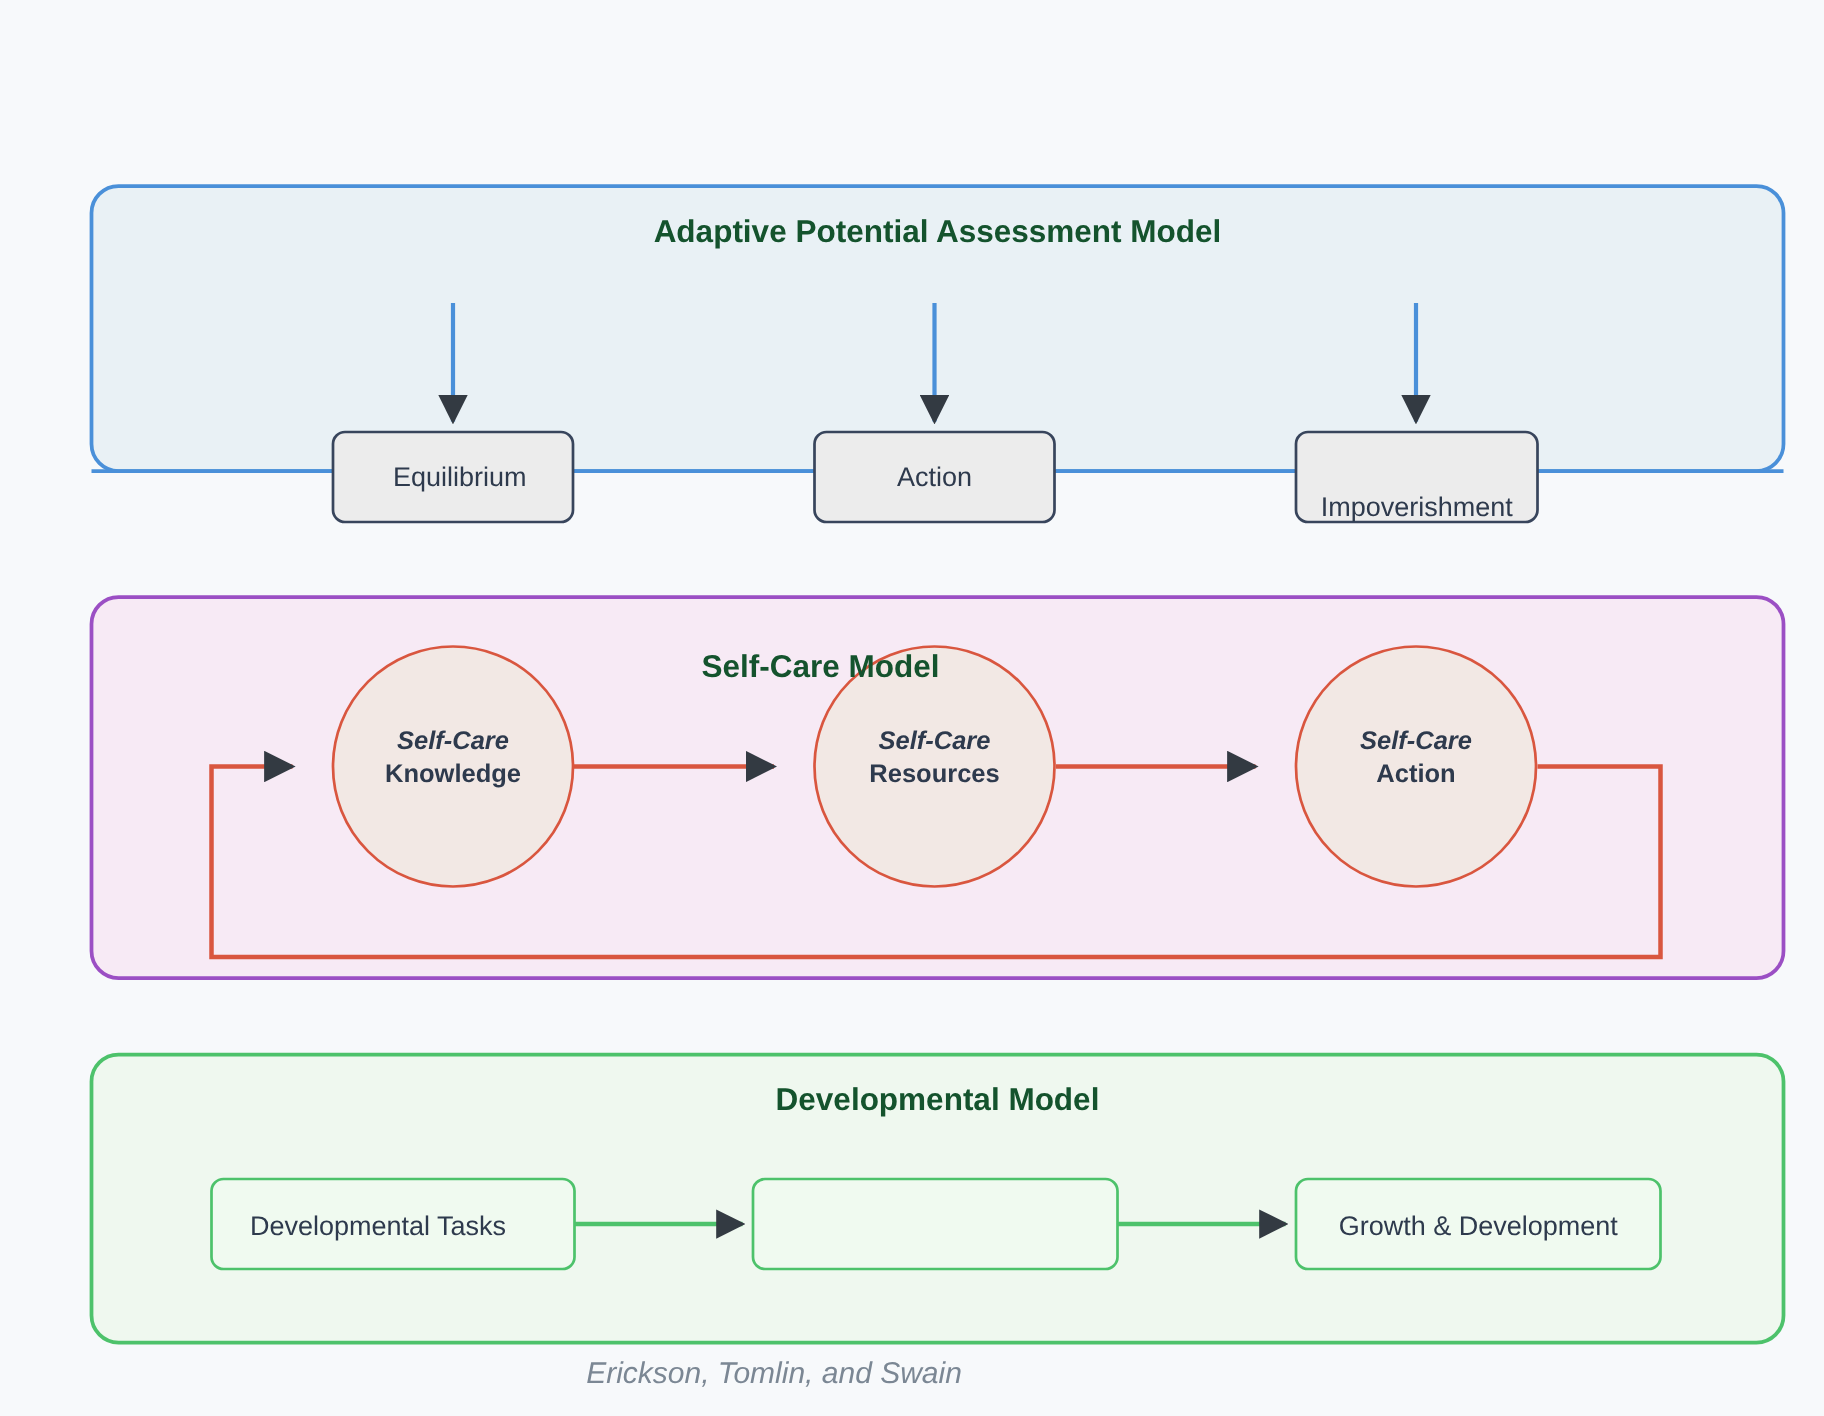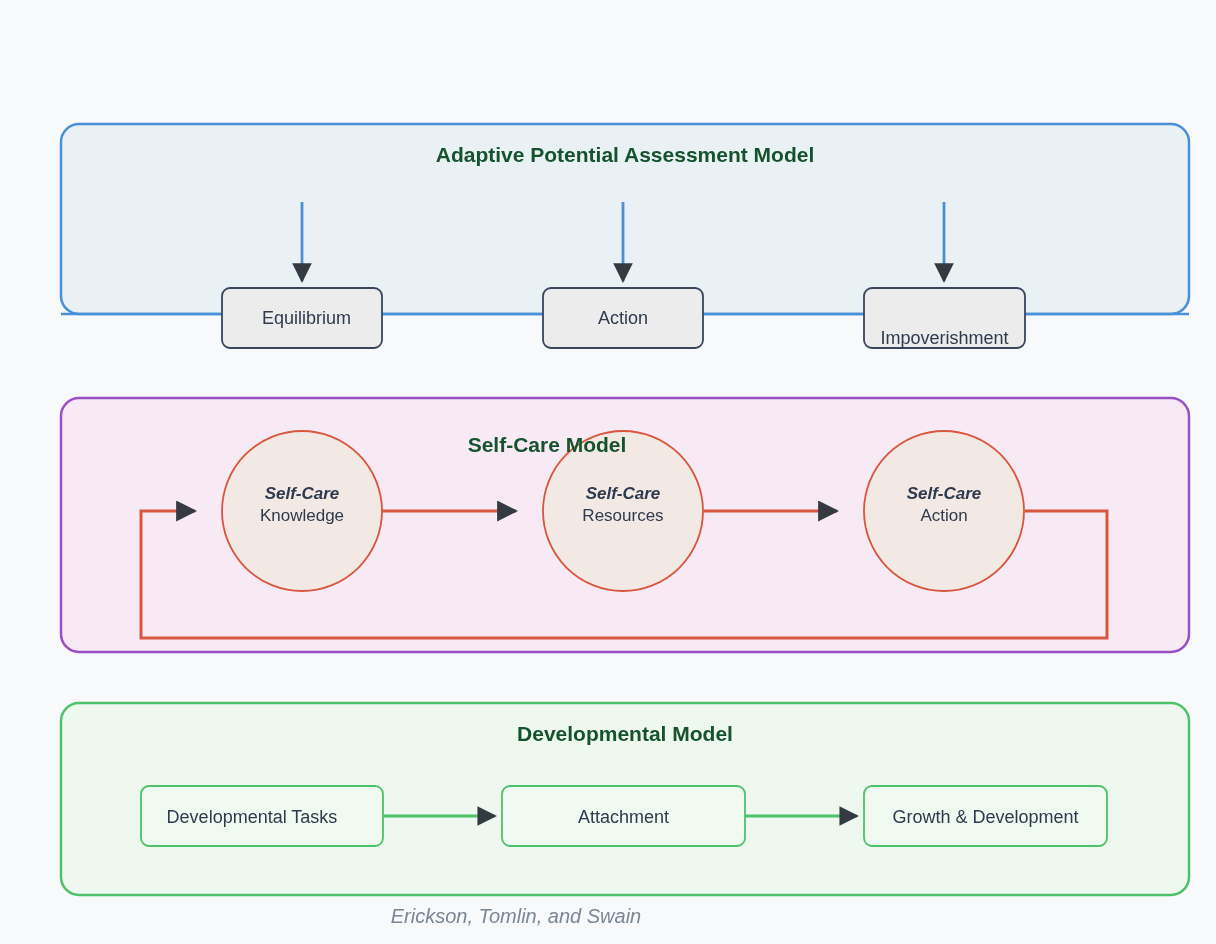--- a/index.html
+++ b/index.html
@@ -55,21 +55,21 @@
   }
   .node-label.circle {
     font-size: 17px;
   }
   .node-label .strong {
     font-weight: bold;
     display: block;
     font-style: italic;
   }
   .node-label .plain {
-    font-weight: normal;
+    font-weight: bold;
     display: block;
   }
   .footer-caption {
     position: absolute;
     left: 0;
     top: 905px;
     width: 1032px;
     text-align: center;
     font-size: 20px;
     font-style: italic;
@@ -151,18 +151,17 @@
   <div class="node-label circle" style="left:543px; top:483px; width:160px;">
     <span class="strong">Self-Care</span>
     <span class="plain">Resources</span>
   </div>
   <div class="node-label circle" style="left:864px; top:483px; width:160px;">
     <span class="strong">Self-Care</span>
     <span class="plain">Action</span>
   </div>
 
   <div class="node-label rect" style="left:131px; top:806px; width:242px;">Developmental Tasks</div>
-  <div class="node-label rect" style="left:502px; top:806px; width:243px;">Attachment</div>
   <div class="node-label rect" style="left:862px; top:806px; width:247px;">Growth &amp; Development</div>
 
   <div class="footer-caption">Erickson, Tomlin, and Swain</div>
 
 </div>
 
 </body></html>

